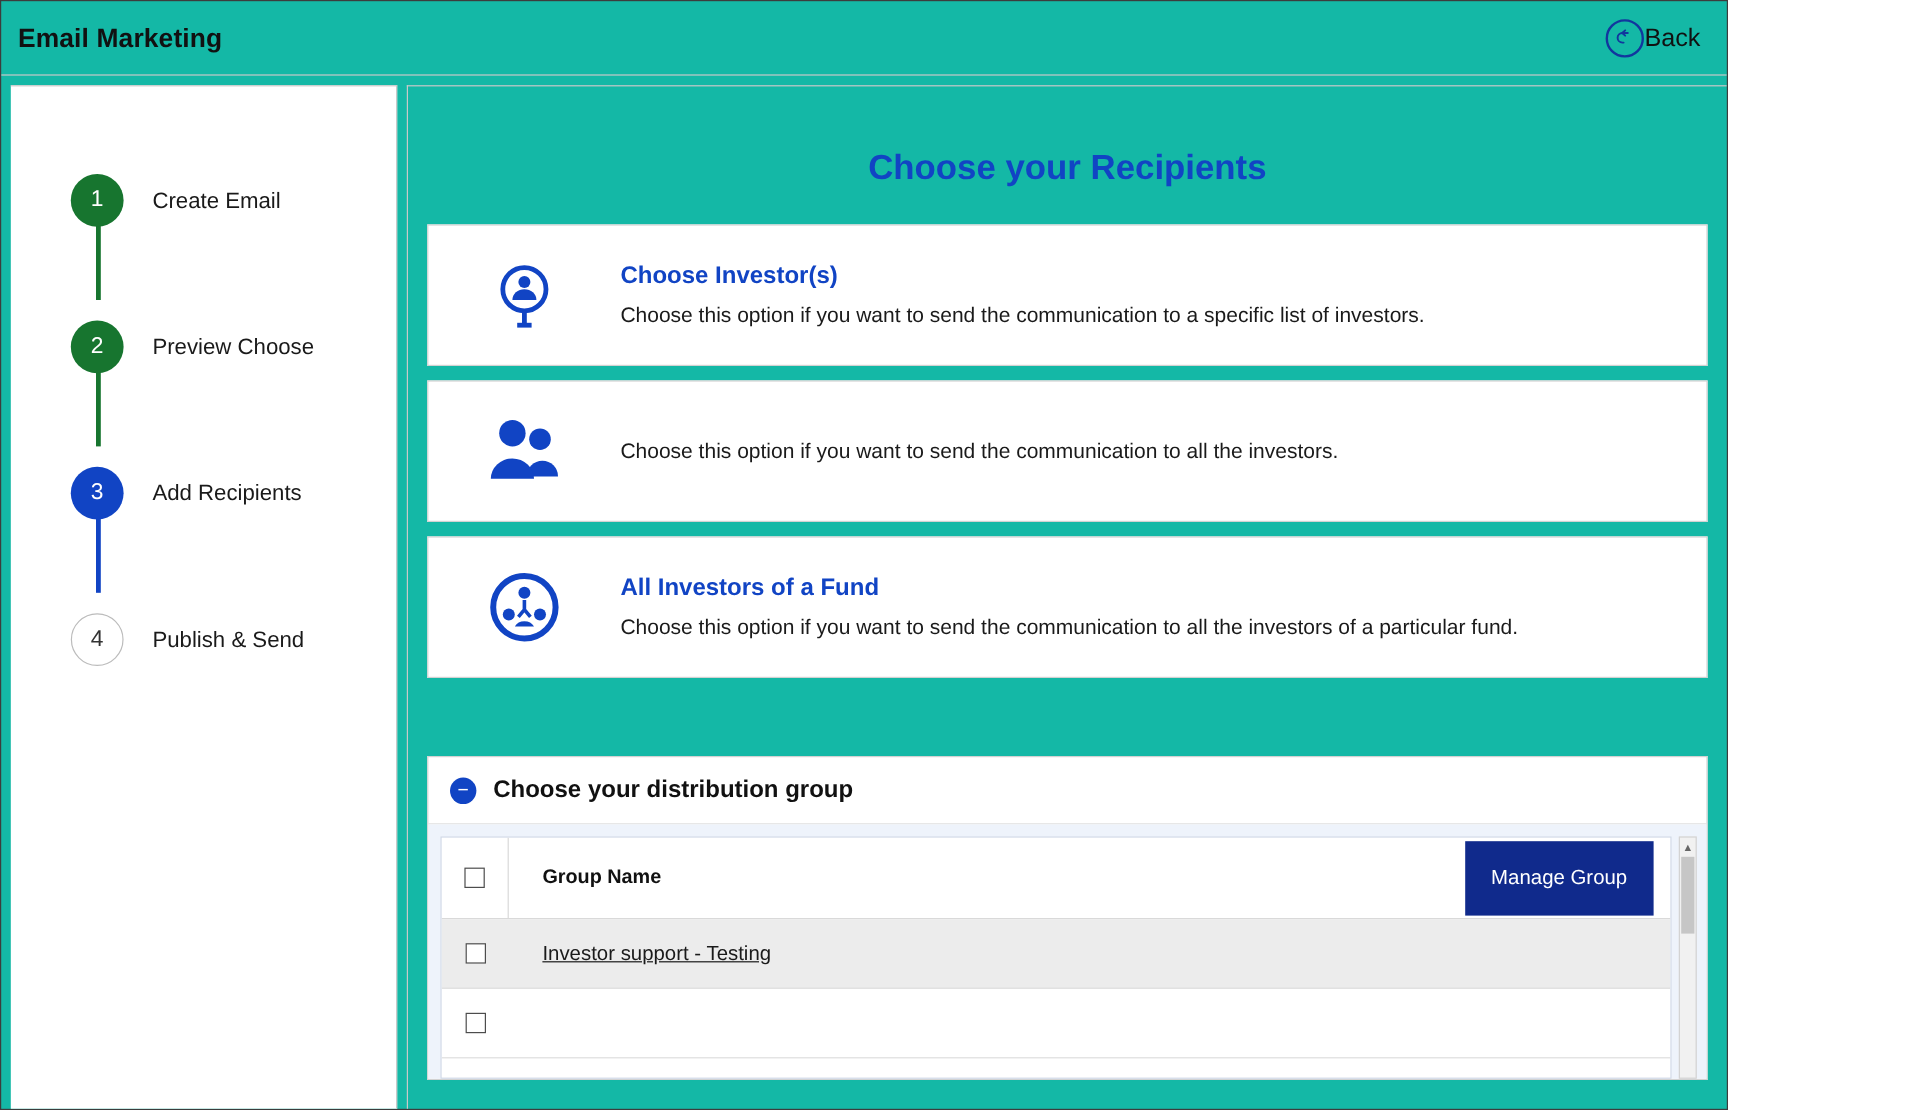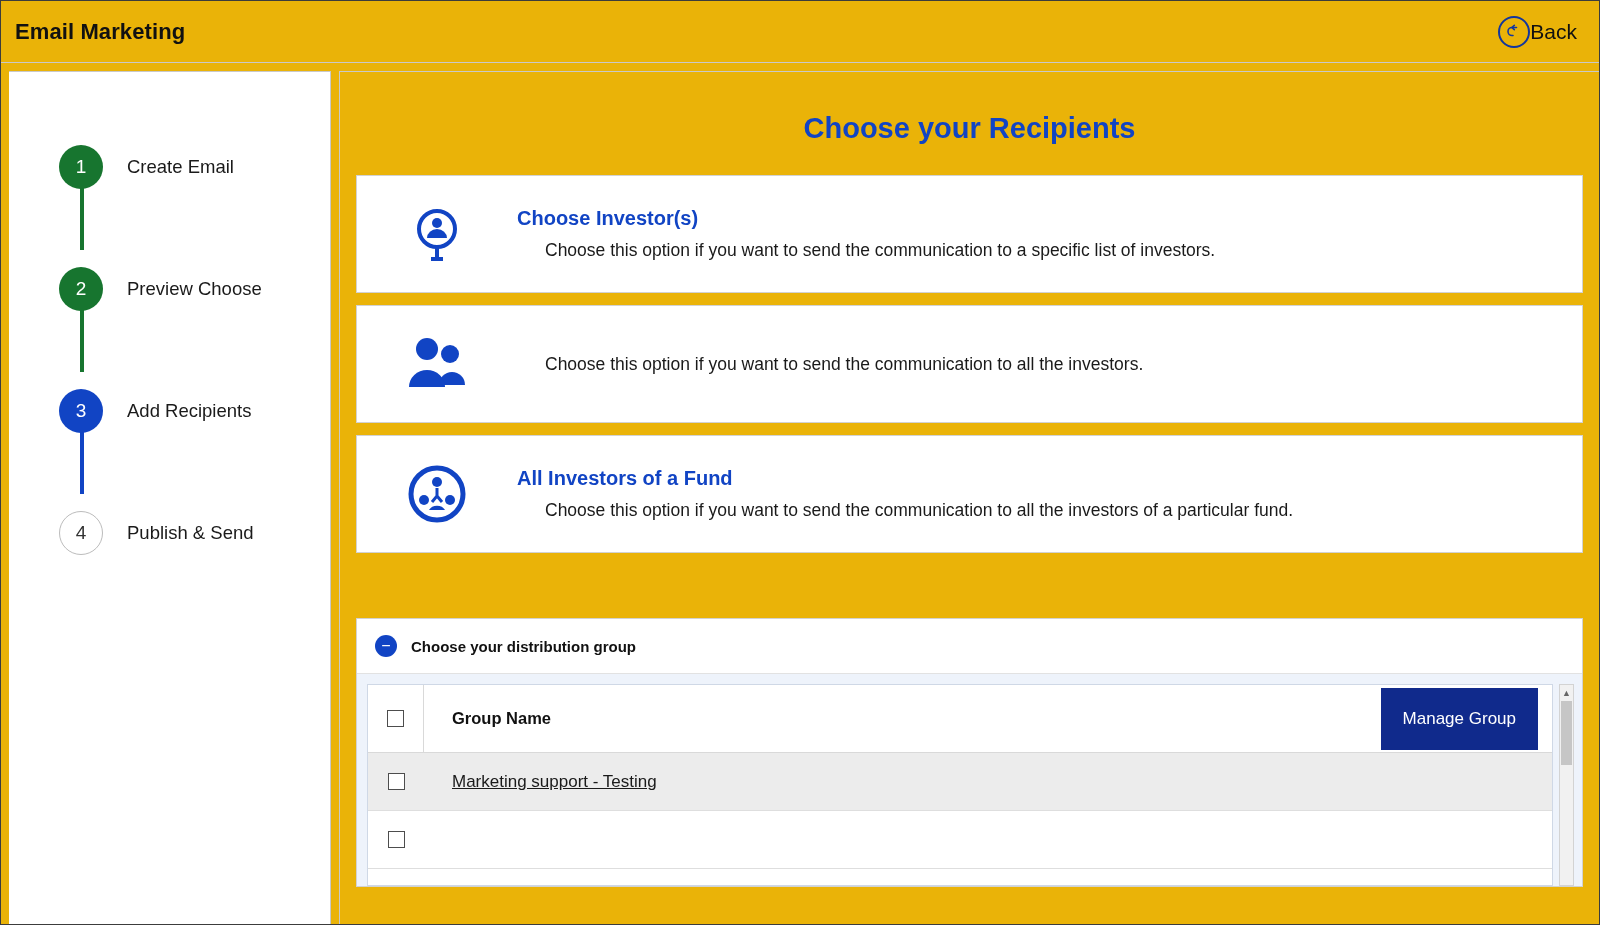--- a/index.html
+++ b/index.html
@@ -5,23 +5,23 @@
   * { box-sizing: border-box; }
   html, body {
     margin: 0; padding: 0;
     width: 1600px; height: 925px;
     font-family: "Liberation Sans", sans-serif;
     background: #ffffff;
     overflow: hidden;
   }
   .app {
     position: relative;
-    width: 1600px; height: 925px;
+    width: 1440px; height: 925px;
     border: 1px solid #3c3c3c;
-    background: #eab308;
+    background: #14b8a6;
     overflow: hidden;
   }
   
   .header {
     height: 62px;
     border-bottom: 1px solid #c9c9c9;
     display: flex;
     align-items: center;
     justify-content: space-between;
     padding: 0 22px 0 14px;
@@ -113,21 +113,21 @@
     margin-right: 0;
     padding: 0 8px 0 8px;
     overflow: hidden;
     position: relative;
   }
   .page-title {
     text-align: center;
     font-size: 29px;
     font-weight: bold;
     color: #1144c4;
-    margin-top: 40px;
+    margin-top: 52px;
     margin-bottom: 30px;
   }
   .option-card {
     border: 1px solid #d2d2d2;
     margin: 0 8px 12px 8px;
     display: flex;
     align-items: center;
     padding: 22px 0;
     min-height: 118px;
     background: #ffffff;
@@ -143,21 +143,20 @@
   .option-text { padding-right: 24px; }
   .option-title {
     font-size: 20px;
     font-weight: bold;
     color: #1144c4;
     margin-bottom: 10px;
   }
   .option-desc {
     font-size: 17.5px;
     color: #1a1a1a;
-    margin-left: 28px;
   }
   
   .dist-panel {
     margin: 65px 8px 0 8px;
     border: 1px solid #d2d2d2;
     background: #ffffff;
   }
   .dist-header {
     display: flex;
     align-items: center;
@@ -169,21 +168,21 @@
     width: 22px; height: 22px;
     border-radius: 50%;
     background: #1144c4;
     color: #ffffff;
     display: flex; align-items: center; justify-content: center;
     font-size: 16px;
     line-height: 1;
     flex: none;
   }
   .dist-title {
-    font-size: 15px;
+    font-size: 20px;
     font-weight: bold;
     color: #111111;
   }
   .dist-body {
     background: #eef3fb;
     padding: 10px 8px 0 10px;
     display: flex;
     height: 212px;
   }
   .table-wrap {
@@ -382,21 +381,21 @@
               <div class="cb-cell">
                 <span class="cb"></span>
               </div>
               <div class="col-group-name">Group Name</div>
               <button class="manage-btn">Manage Group</button>
             </div>
             <div class="table-row alt">
               <div class="row-cb-cell">
                 <span class="cb"></span>
               </div>
-              <div class="row-name">Marketing support - Testing</div>
+              <div class="row-name">Investor support - Testing</div>
             </div>
             <div class="table-row">
               <div class="row-cb-cell">
                 <span class="cb"></span>
               </div>
             </div>
           </div>
           <div class="scrollbar">
             <div class="scroll-arrow">▲</div>
             <div class="scroll-thumb"></div>

